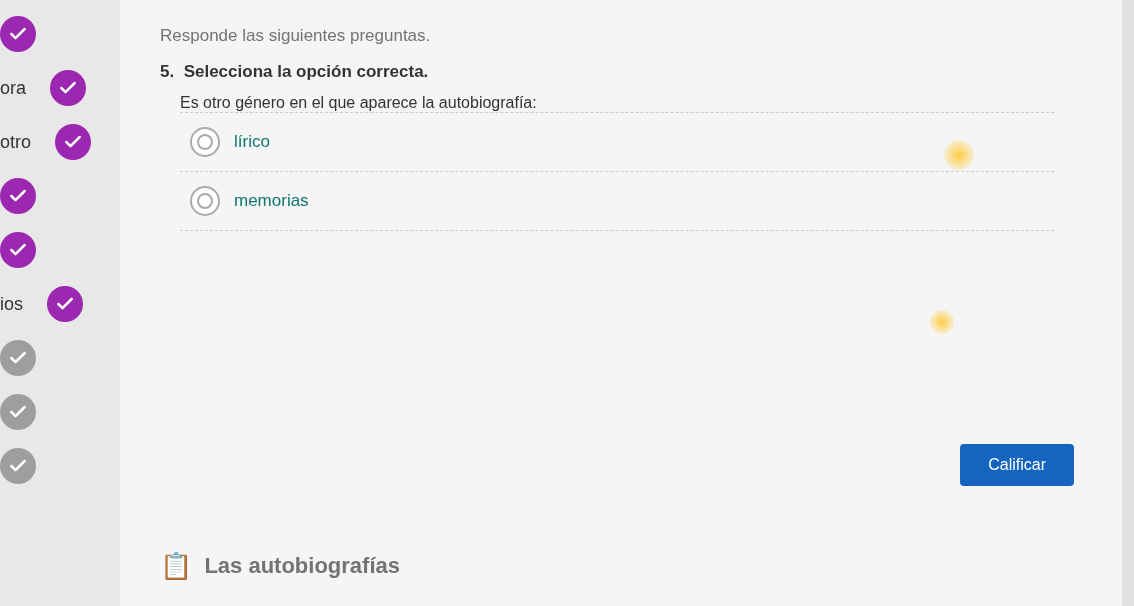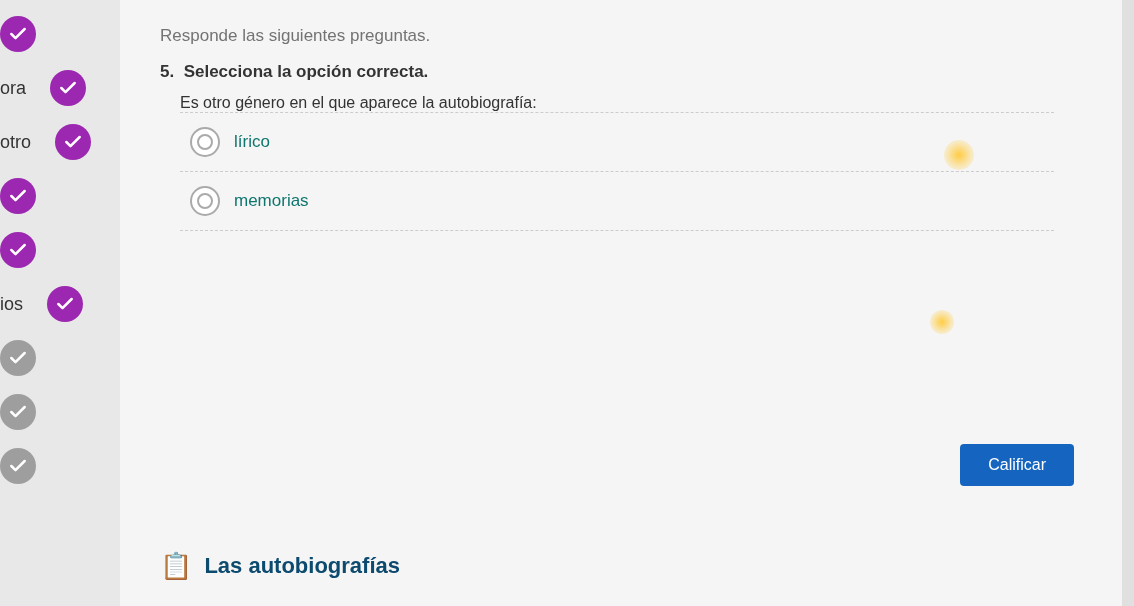--- a/index.html
+++ b/index.html
@@ -173,21 +173,21 @@
       gap: 12px;
     }
 
     .bottom-icon {
       color: #9c27b0;
       font-size: 26px;
     }
 
     .bottom-title {
       font-size: 22px;
-      color: #0c4a6e;
+      color: #737373;
       font-weight: bold;
     }
 
     
     .glow-dot {
       position: absolute;
       border-radius: 50%;
       background: radial-gradient(circle, #ffcc44 0%, rgba(255,204,68,0.3) 60%, transparent 100%);
       pointer-events: none;
     }

